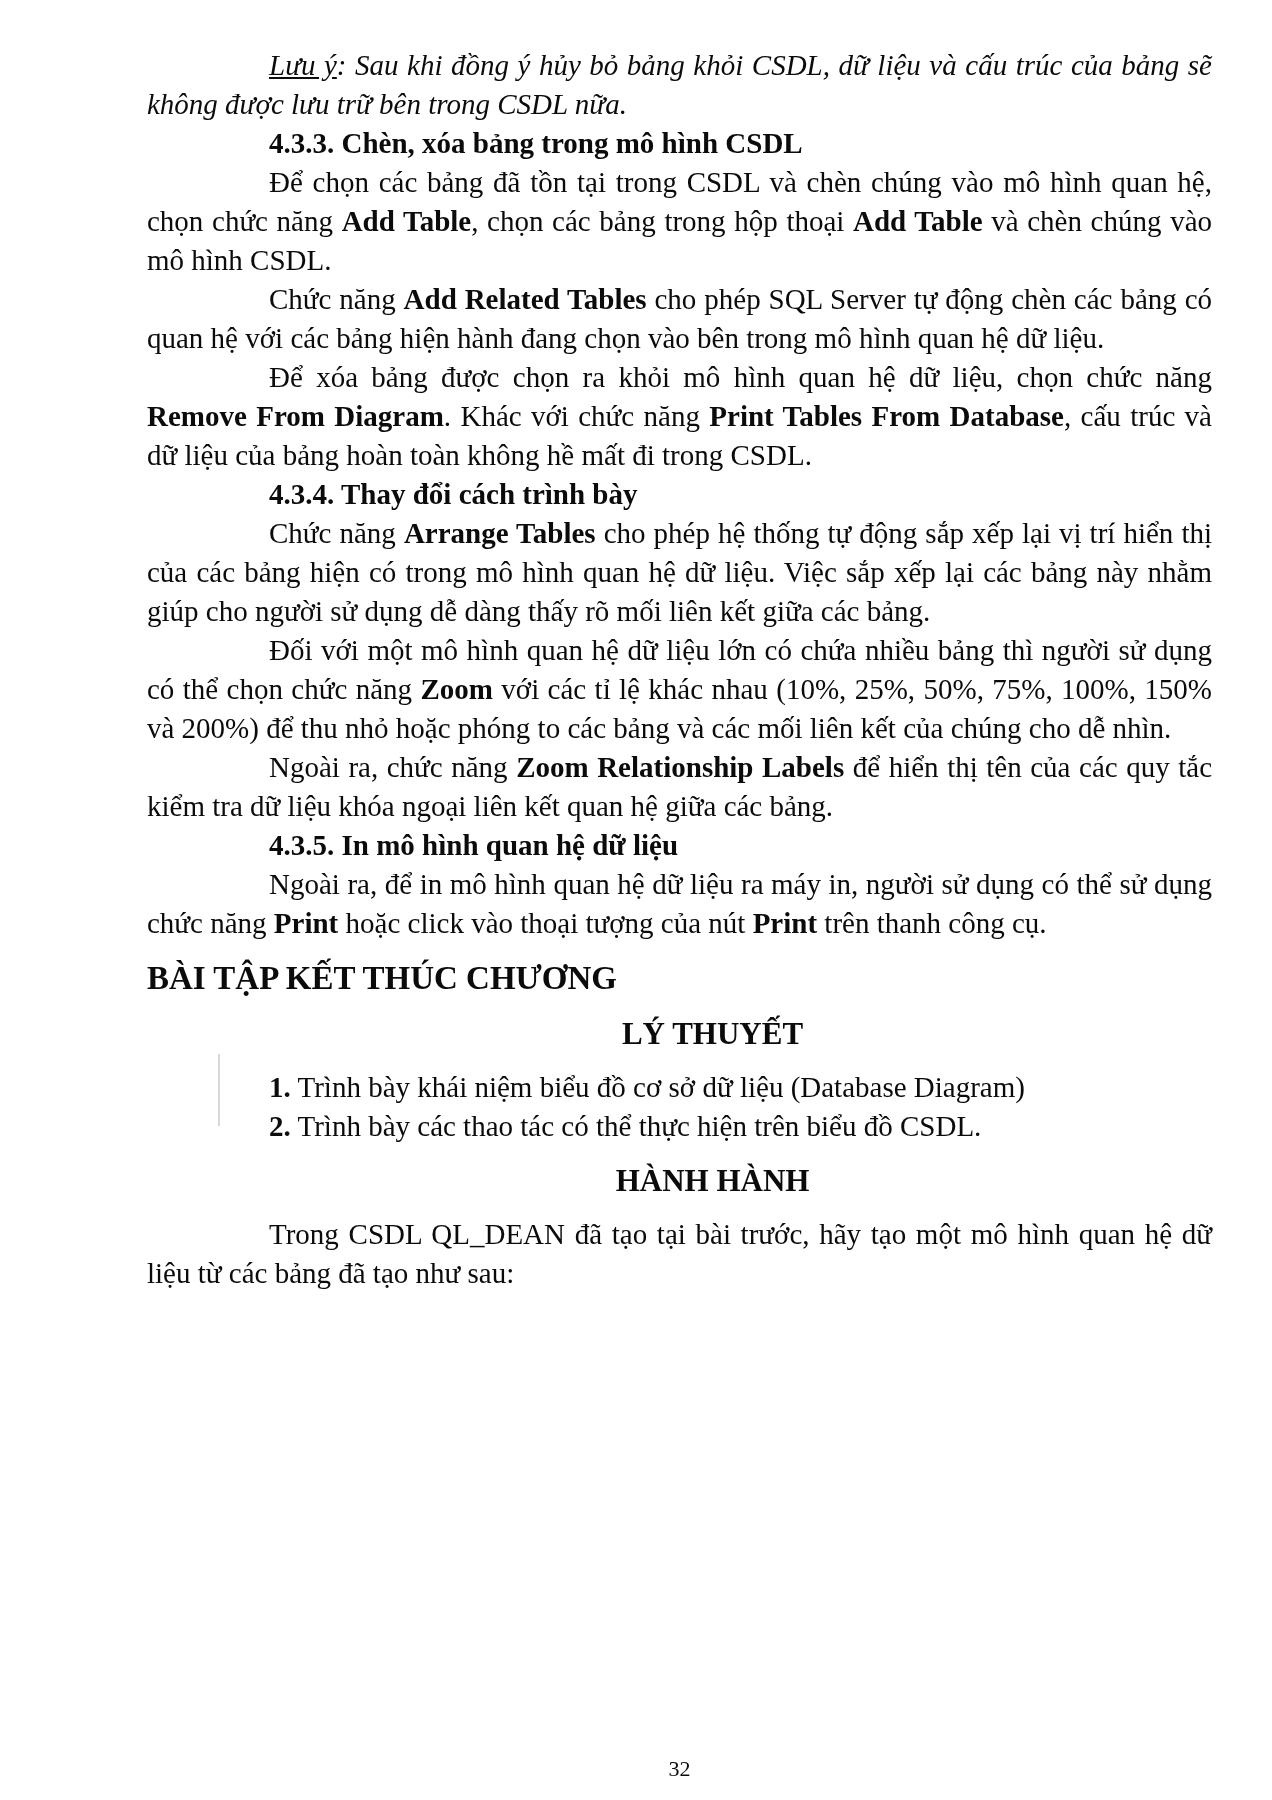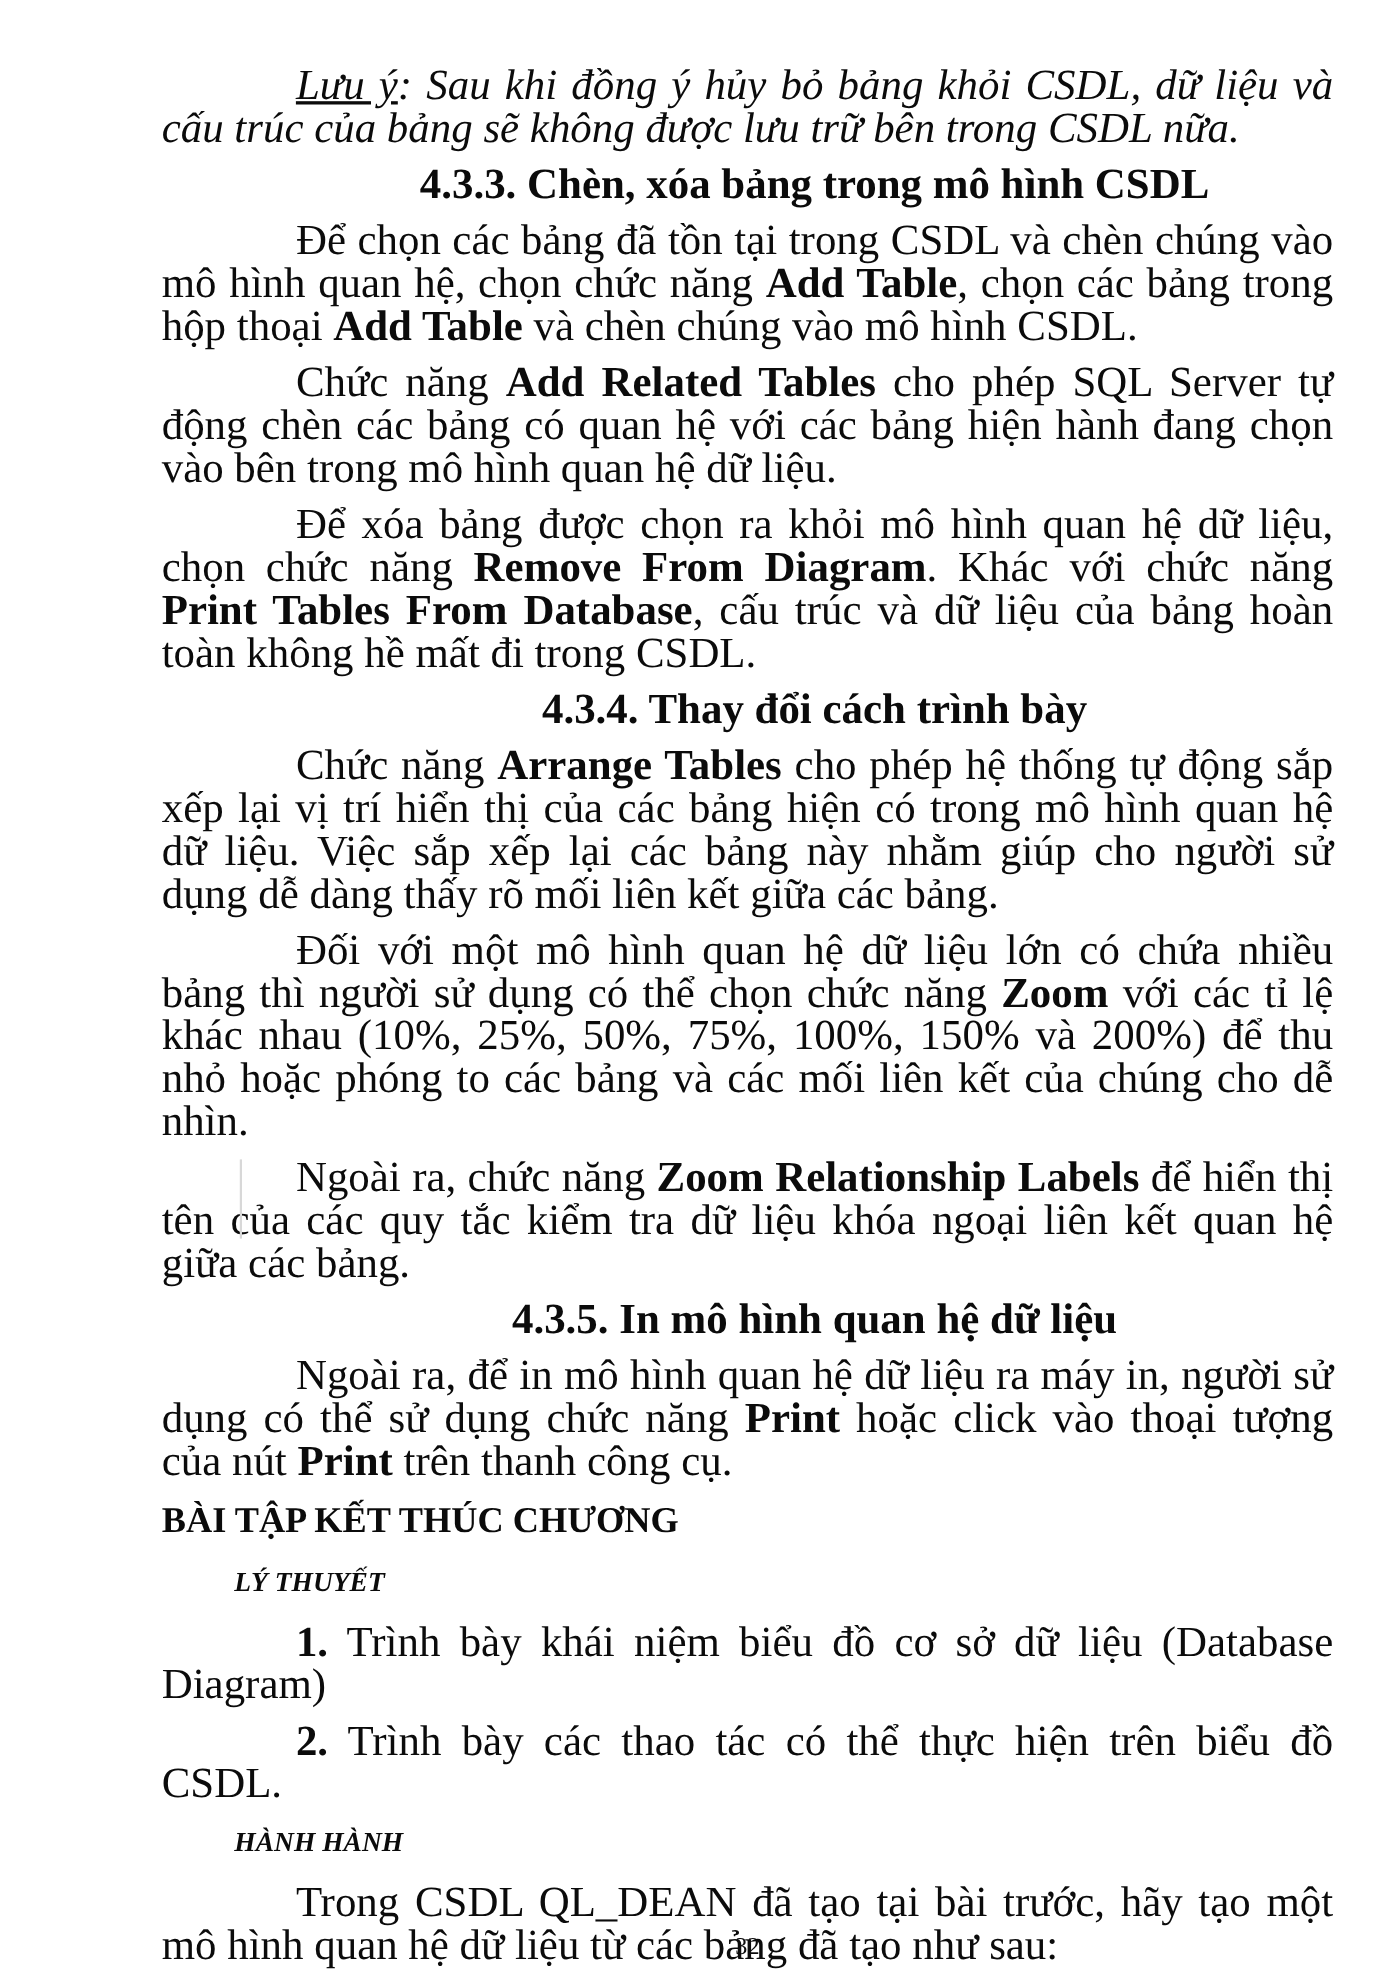--- a/index.html
+++ b/index.html
@@ -17,44 +17,43 @@
     inset: 0;
     background: #ffffff;
   }
   .content {
     position: absolute;
     left: 0; top: 0; right: 0;
     box-sizing: border-box;
     padding: 46px 60px 0 147px;
   }
   .p {
-    font-size: 39px;
+    font-size: 29px;
     line-height: 39px;
-    margin: 12px 0;
+    margin: 0 0;
     text-align: justify;
     text-indent: 122px;
   }
   .h {
     font-weight: bold;
-    text-align: center;
+    text-align: left;
   }
   .i { font-style: italic; }
   .u { text-decoration: underline; }
   .b { font-weight: bold; }
   .chapter-title {
     font-size: 33px;
     font-weight: bold;
     text-indent: 0;
     margin: 16px 0;
   }
   .section {
-    font-size: 25px;
+    font-size: 31px;
     font-weight: bold;
-    font-style: italic;
-    text-align: left;
+    text-align: center;
     text-indent: 66px;
     margin: 15px 0;
   }
   .change-bar {
     position: absolute;
     left: 218px;
     top: 1054px;
     width: 2px;
     height: 72px;
     background: #d8d8d8;

